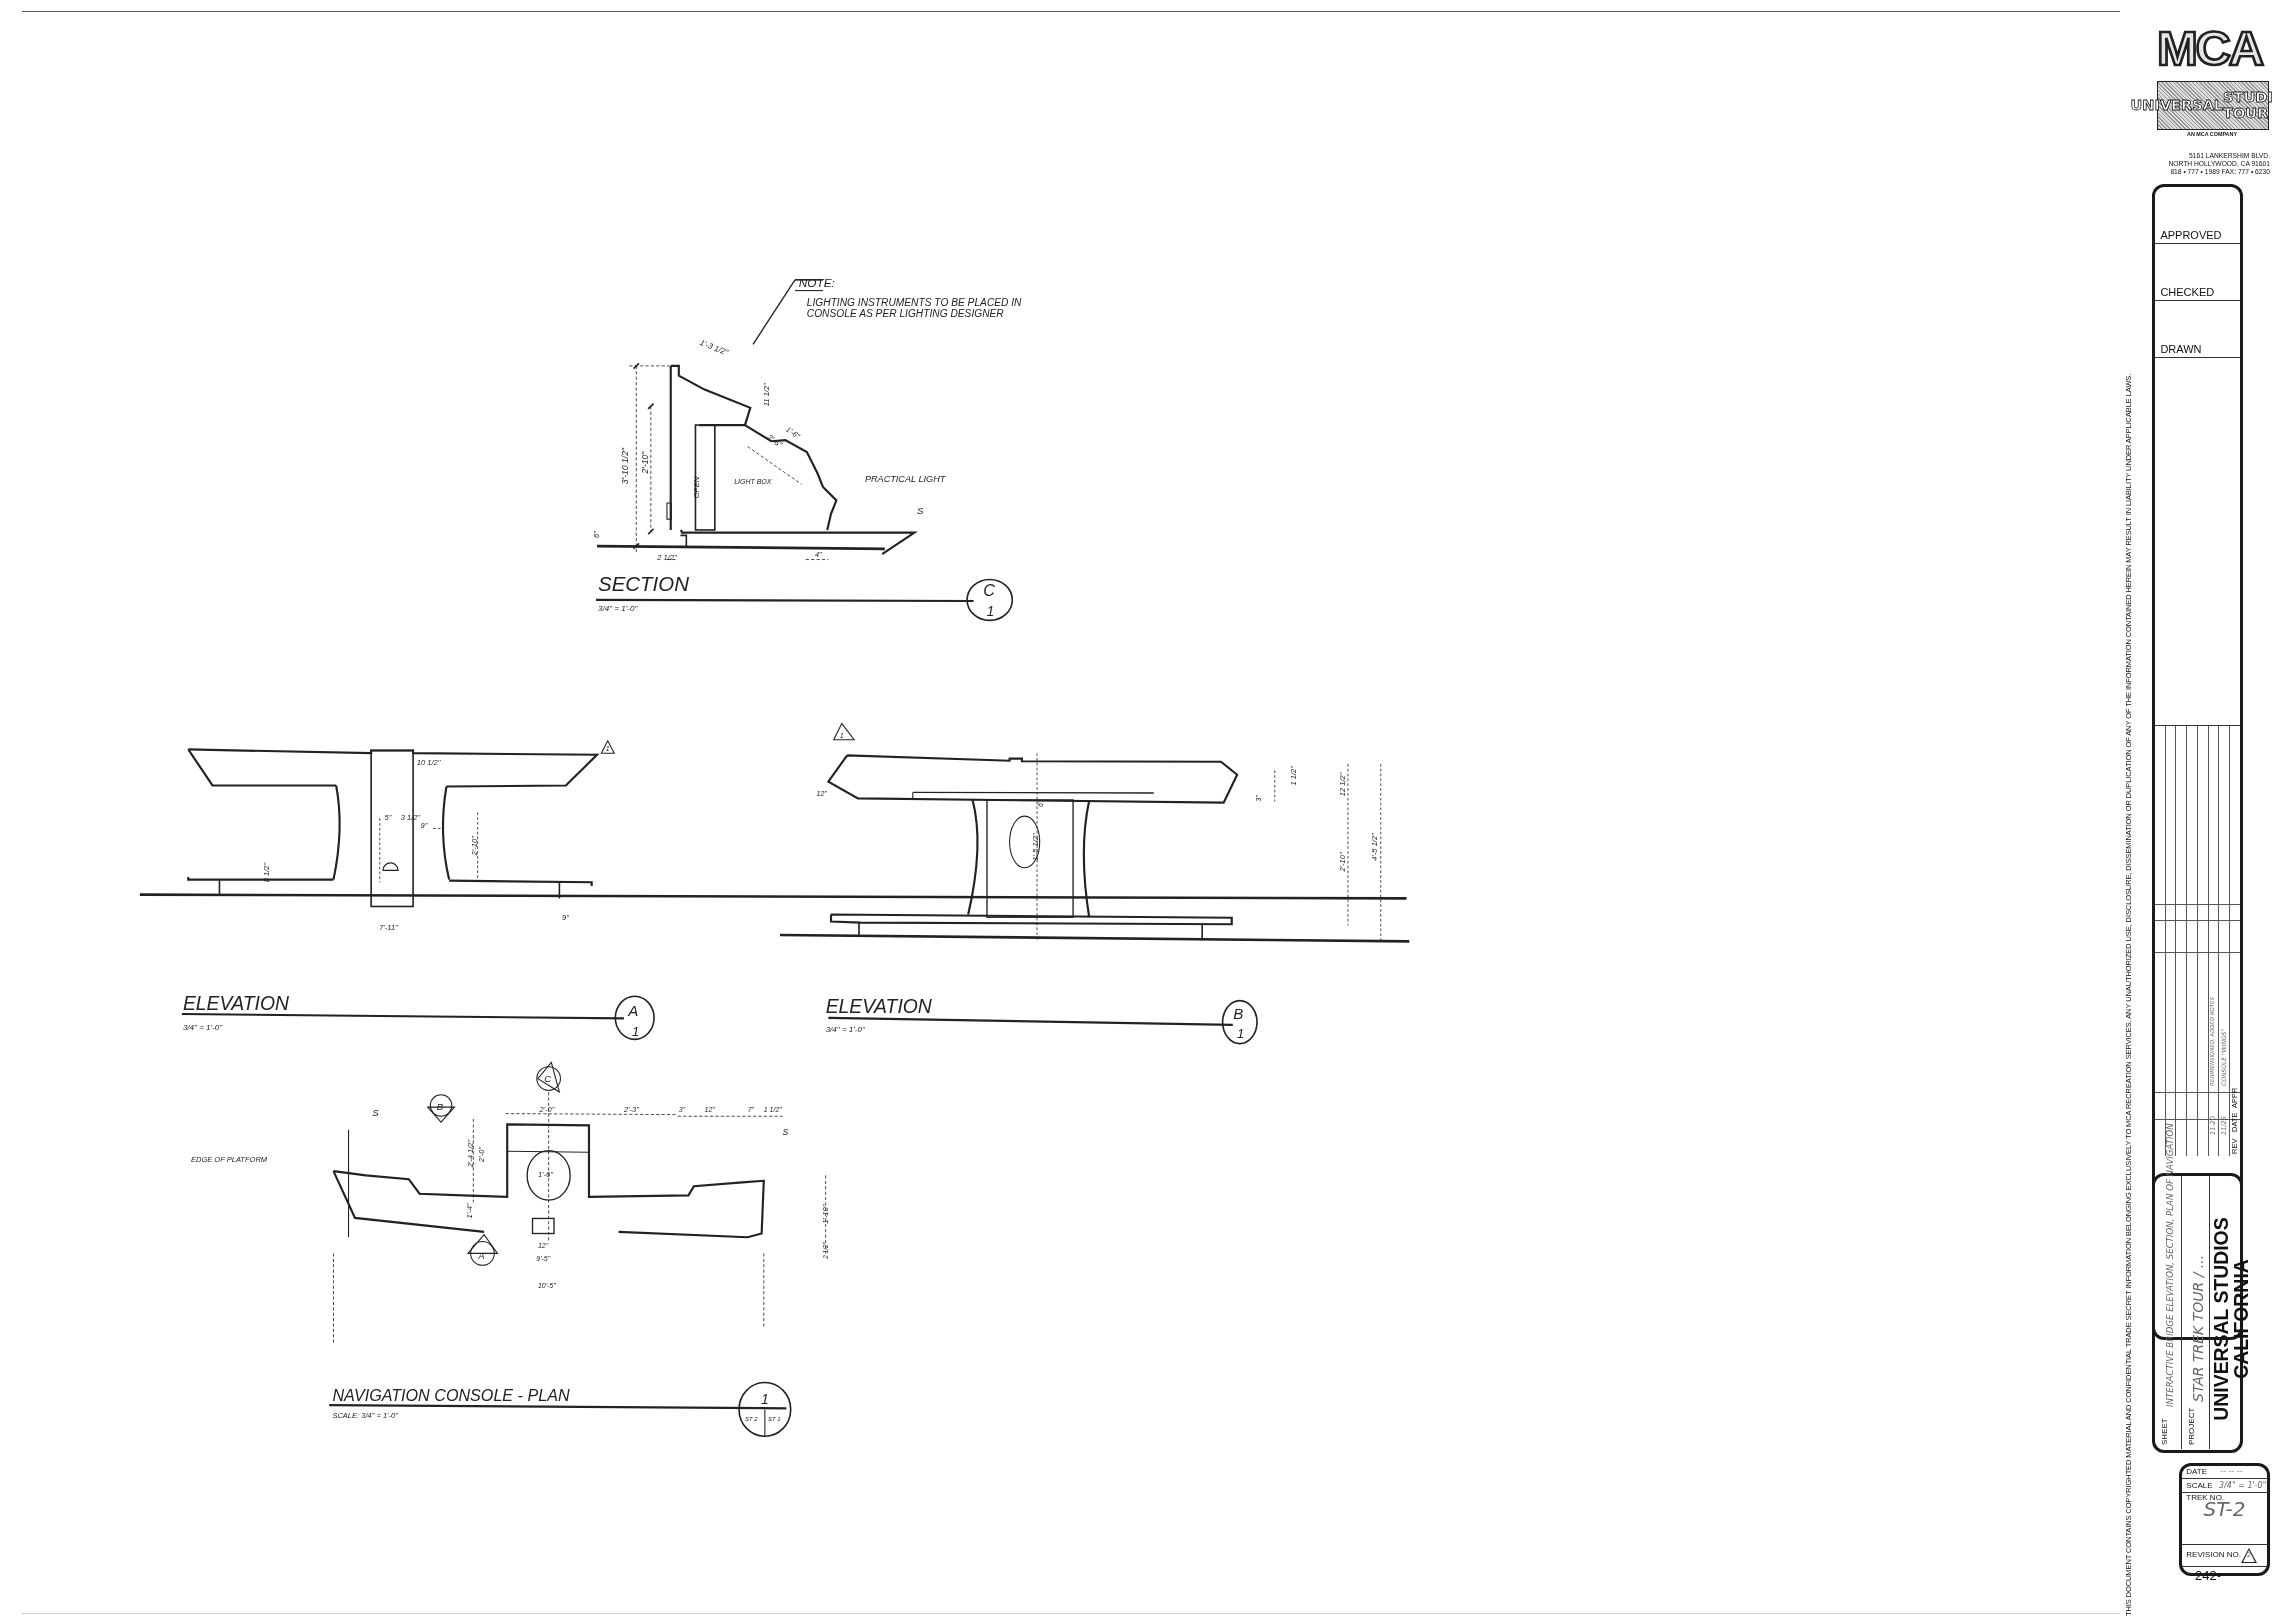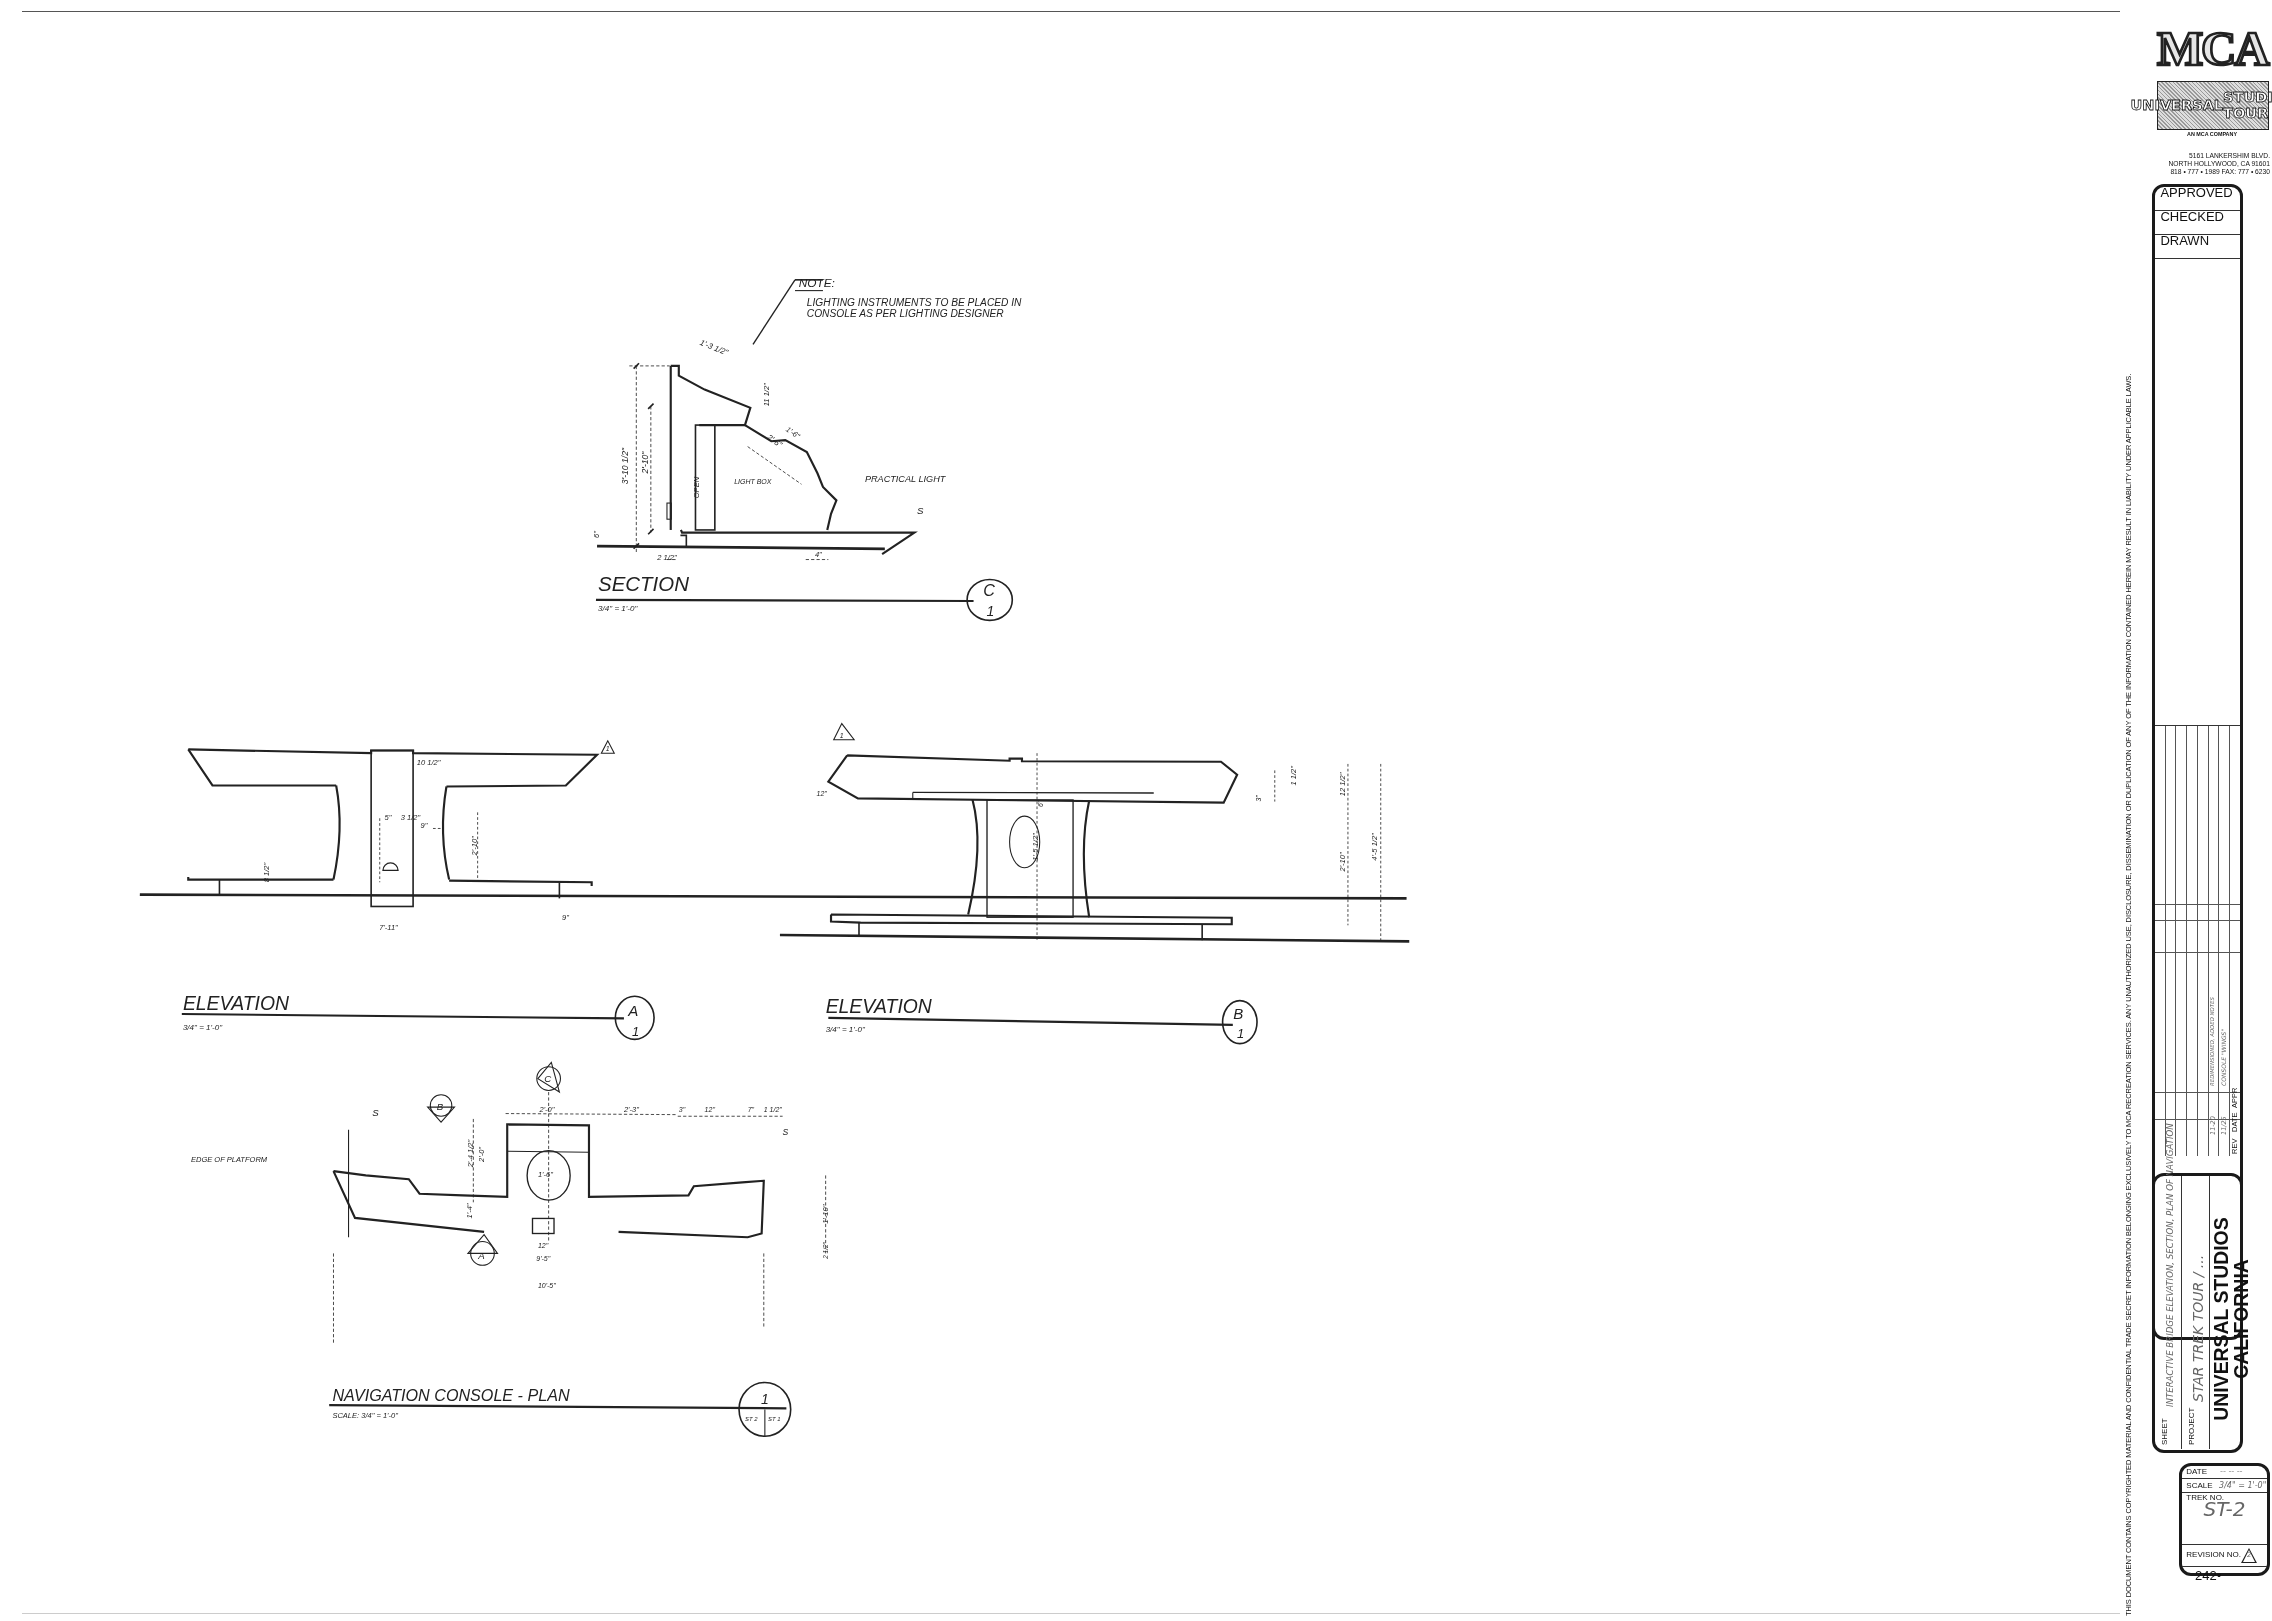--- a/index.html
+++ b/index.html
@@ -8,32 +8,32 @@
   .sheet { position:absolute; left:0; top:0; width:2273px; height:1622px; }
   .top-rule { position:absolute; left:21.5px; top:10.8px; width:2098px; height:1.6px; background:#555; }
   .bottom-rule { position:absolute; left:21.5px; top:1613px; width:2098px; height:1.1px; background:#ccc; }
   svg.draw { position:absolute; left:0; top:0; width:2130px; height:1622px; }
   svg.draw text { font-family:"Liberation Sans", sans-serif; fill:#222; }
   .hand { font-family:"DejaVu Sans", sans-serif; font-style:italic; }
 
   
   .tb { position:absolute; left:2122px; top:0; width:151px; height:1622px; }
   .logo-mca { position:absolute; left:35px; top:27px; width:110px; height:43px;
-              font-family:Liberation Serif, serif; font-weight:bold; font-size:49px; letter-spacing:-2.2px;
+              font-family:Liberation Sans, sans-serif; font-weight:bold; font-size:49px; letter-spacing:-2.2px;
               color:#e6e6e6; -webkit-text-stroke:2.7px #222; line-height:43px; }
   .logo-ust { position:absolute; left:35px; top:81px; width:110px; height:47px; border:1.6px solid #222;
               background:repeating-linear-gradient(45deg,#999 0 1.1px,#ddd 1.1px 2.7px);
               display:flex; flex-direction:row; align-items:center; justify-content:center; }
   .logo-ust span { font-family:"DejaVu Sans", sans-serif; font-weight:bold; font-size:14.5px; color:#fff;
               -webkit-text-stroke:0.8px #111; line-height:15.6px; }
   .mca-company { position:absolute; left:35px; top:131px; width:110px; text-align:center; font-size:5.4px; font-weight:bold; }
   .address { position:absolute; left:32px; top:152px; width:116px; text-align:right; font-size:6.7px; line-height:8px; }
   .box { position:absolute; border:3.2px solid #1a1a1a; border-radius:12px; box-sizing:border-box; }
   .box1 { left:30px; top:184px; width:91px; height:1156px; }
-  .row { border-bottom:1.1px solid #333; font-size:13px; padding:1.1px 0 1.1px 5.4px; height:24px; box-sizing:border-box; line-height:9.7px; }
+  .row { border-bottom:1.1px solid #333; font-size:11px; padding:1.1px 0 1.1px 5.4px; height:14px; box-sizing:border-box; line-height:9.7px;margin-top:43px; }
   .rev-table { position:absolute; left:0; top:538px; width:85px; height:430px; border-top:1.1px solid #333; }
   .rev-col { position:absolute; top:0; height:430px; border-left:1.1px solid #555; }
   .disclaimer { position:absolute; left:2.2px; top:1616px; width:1323px; transform-origin:0 0; transform:rotate(-90deg);
                 font-family:"Liberation Sans", sans-serif; font-size:7.5px; letter-spacing:-0.1px; white-space:nowrap; }
   .box2 { left:30px; top:1173px; width:91px; height:280px; }
   .box3 { left:30px; top:1463px; width:91px; height:113px;margin-left:27px; }
   .vt { position:absolute; transform-origin:0 0; transform:rotate(-90deg); white-space:nowrap; }
   .lbl { font-size:8px; }
   .univ { font-size:19.4px; font-weight:bold; line-height:20.4px; text-align:center; width:258px; }
   .tb3row { border-bottom:1.1px solid #333; font-size:8px; padding:0 0 0 4.3px; box-sizing:border-box; }

